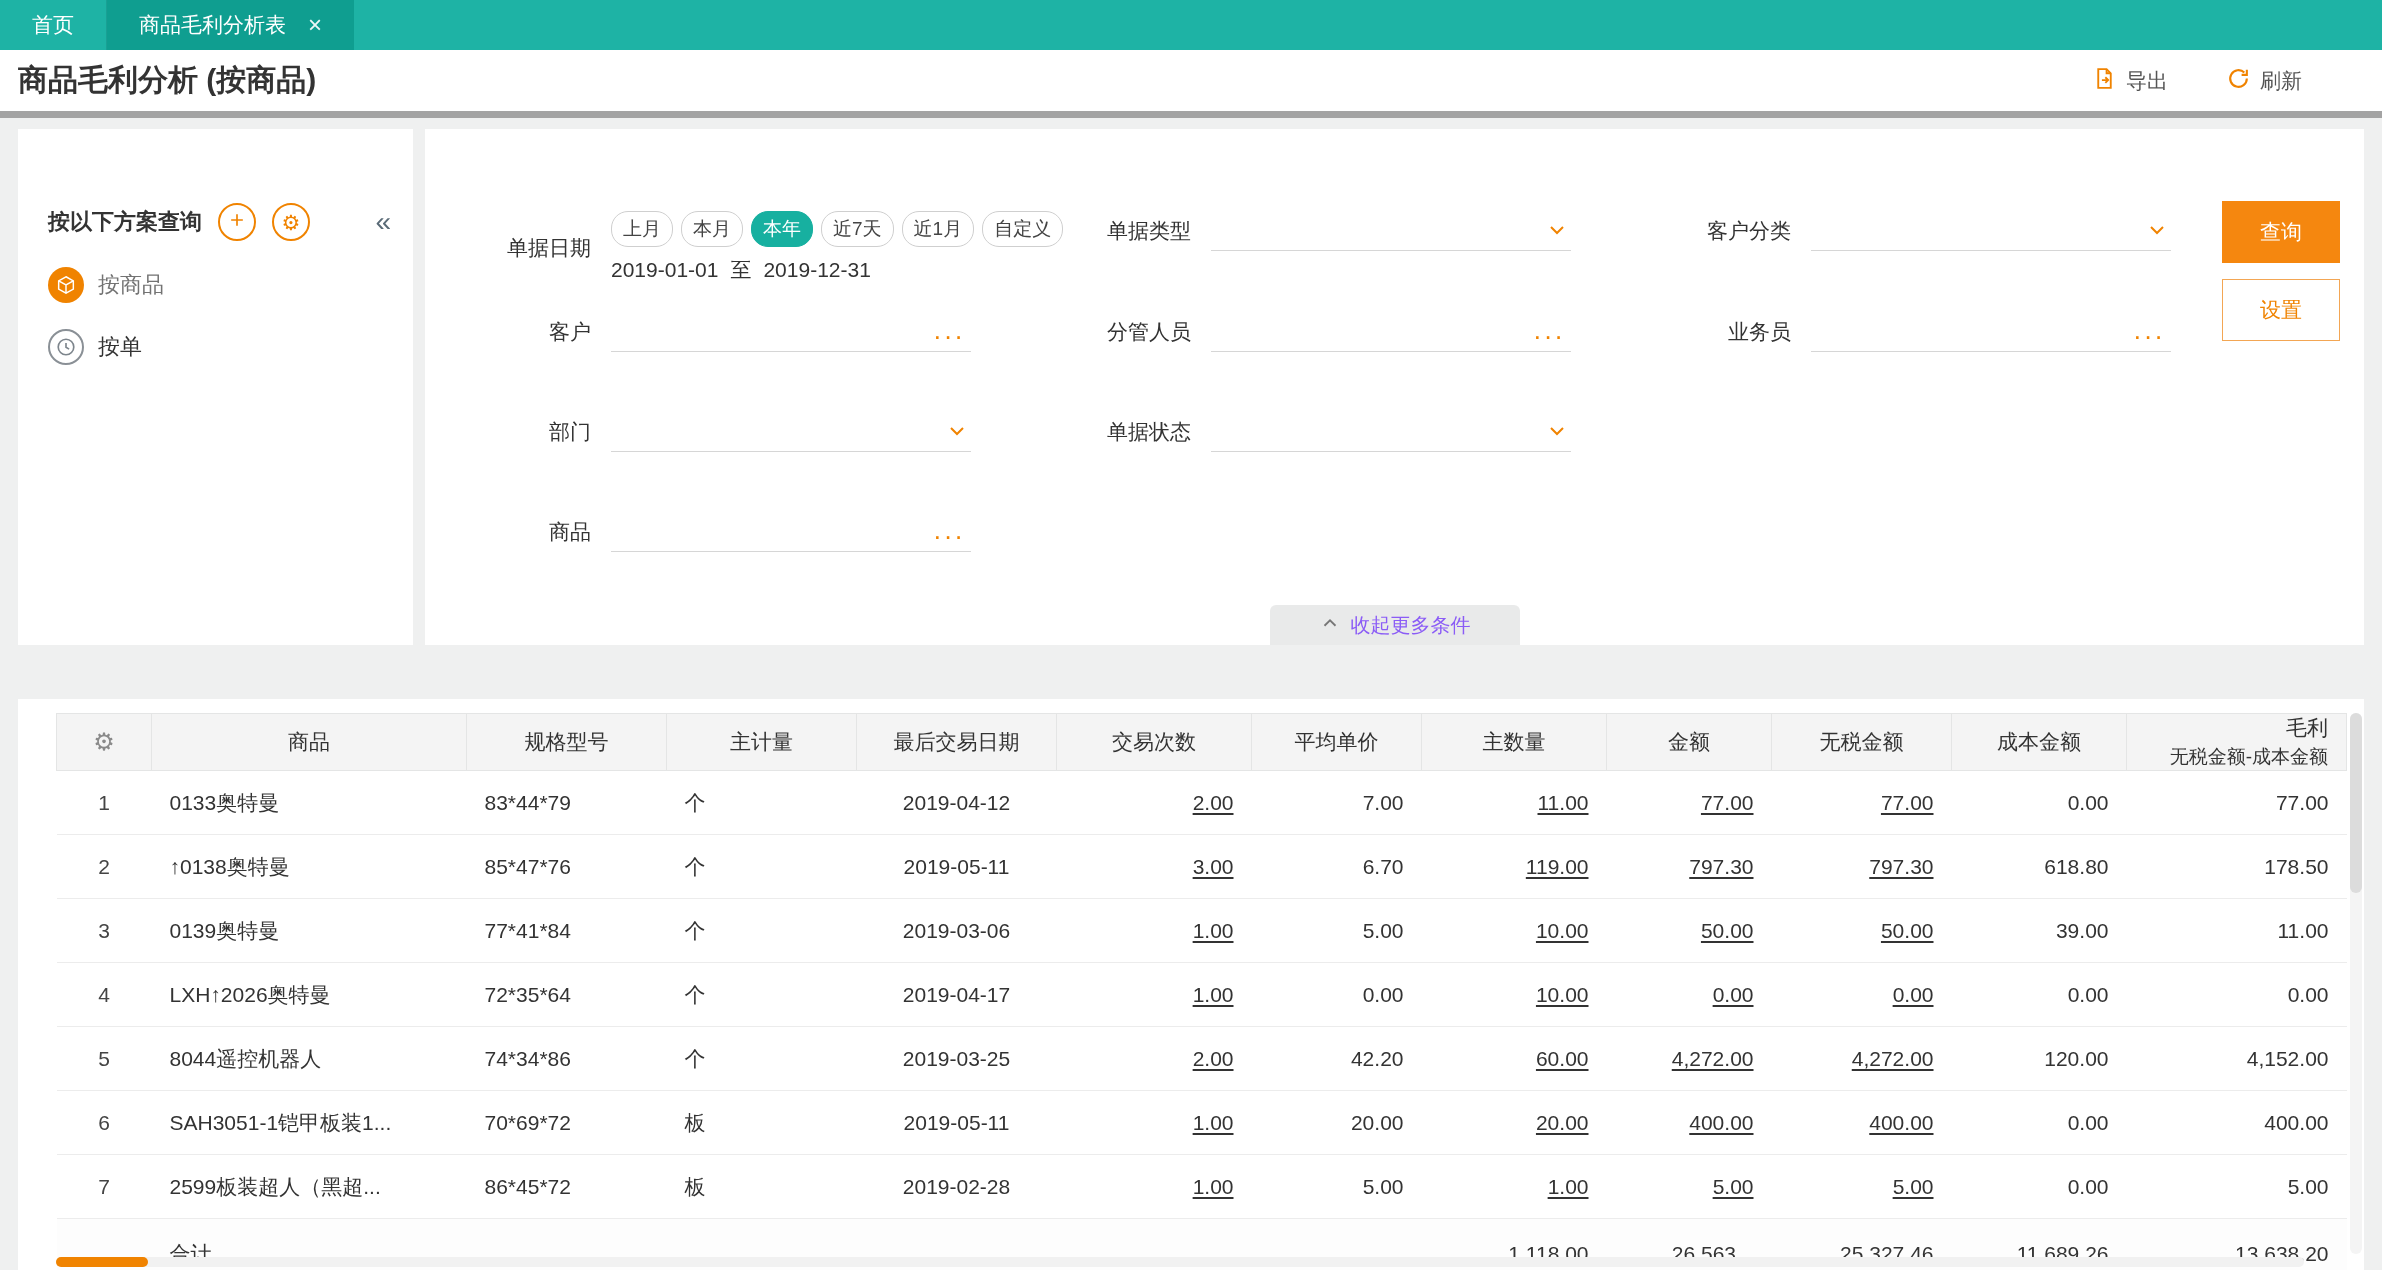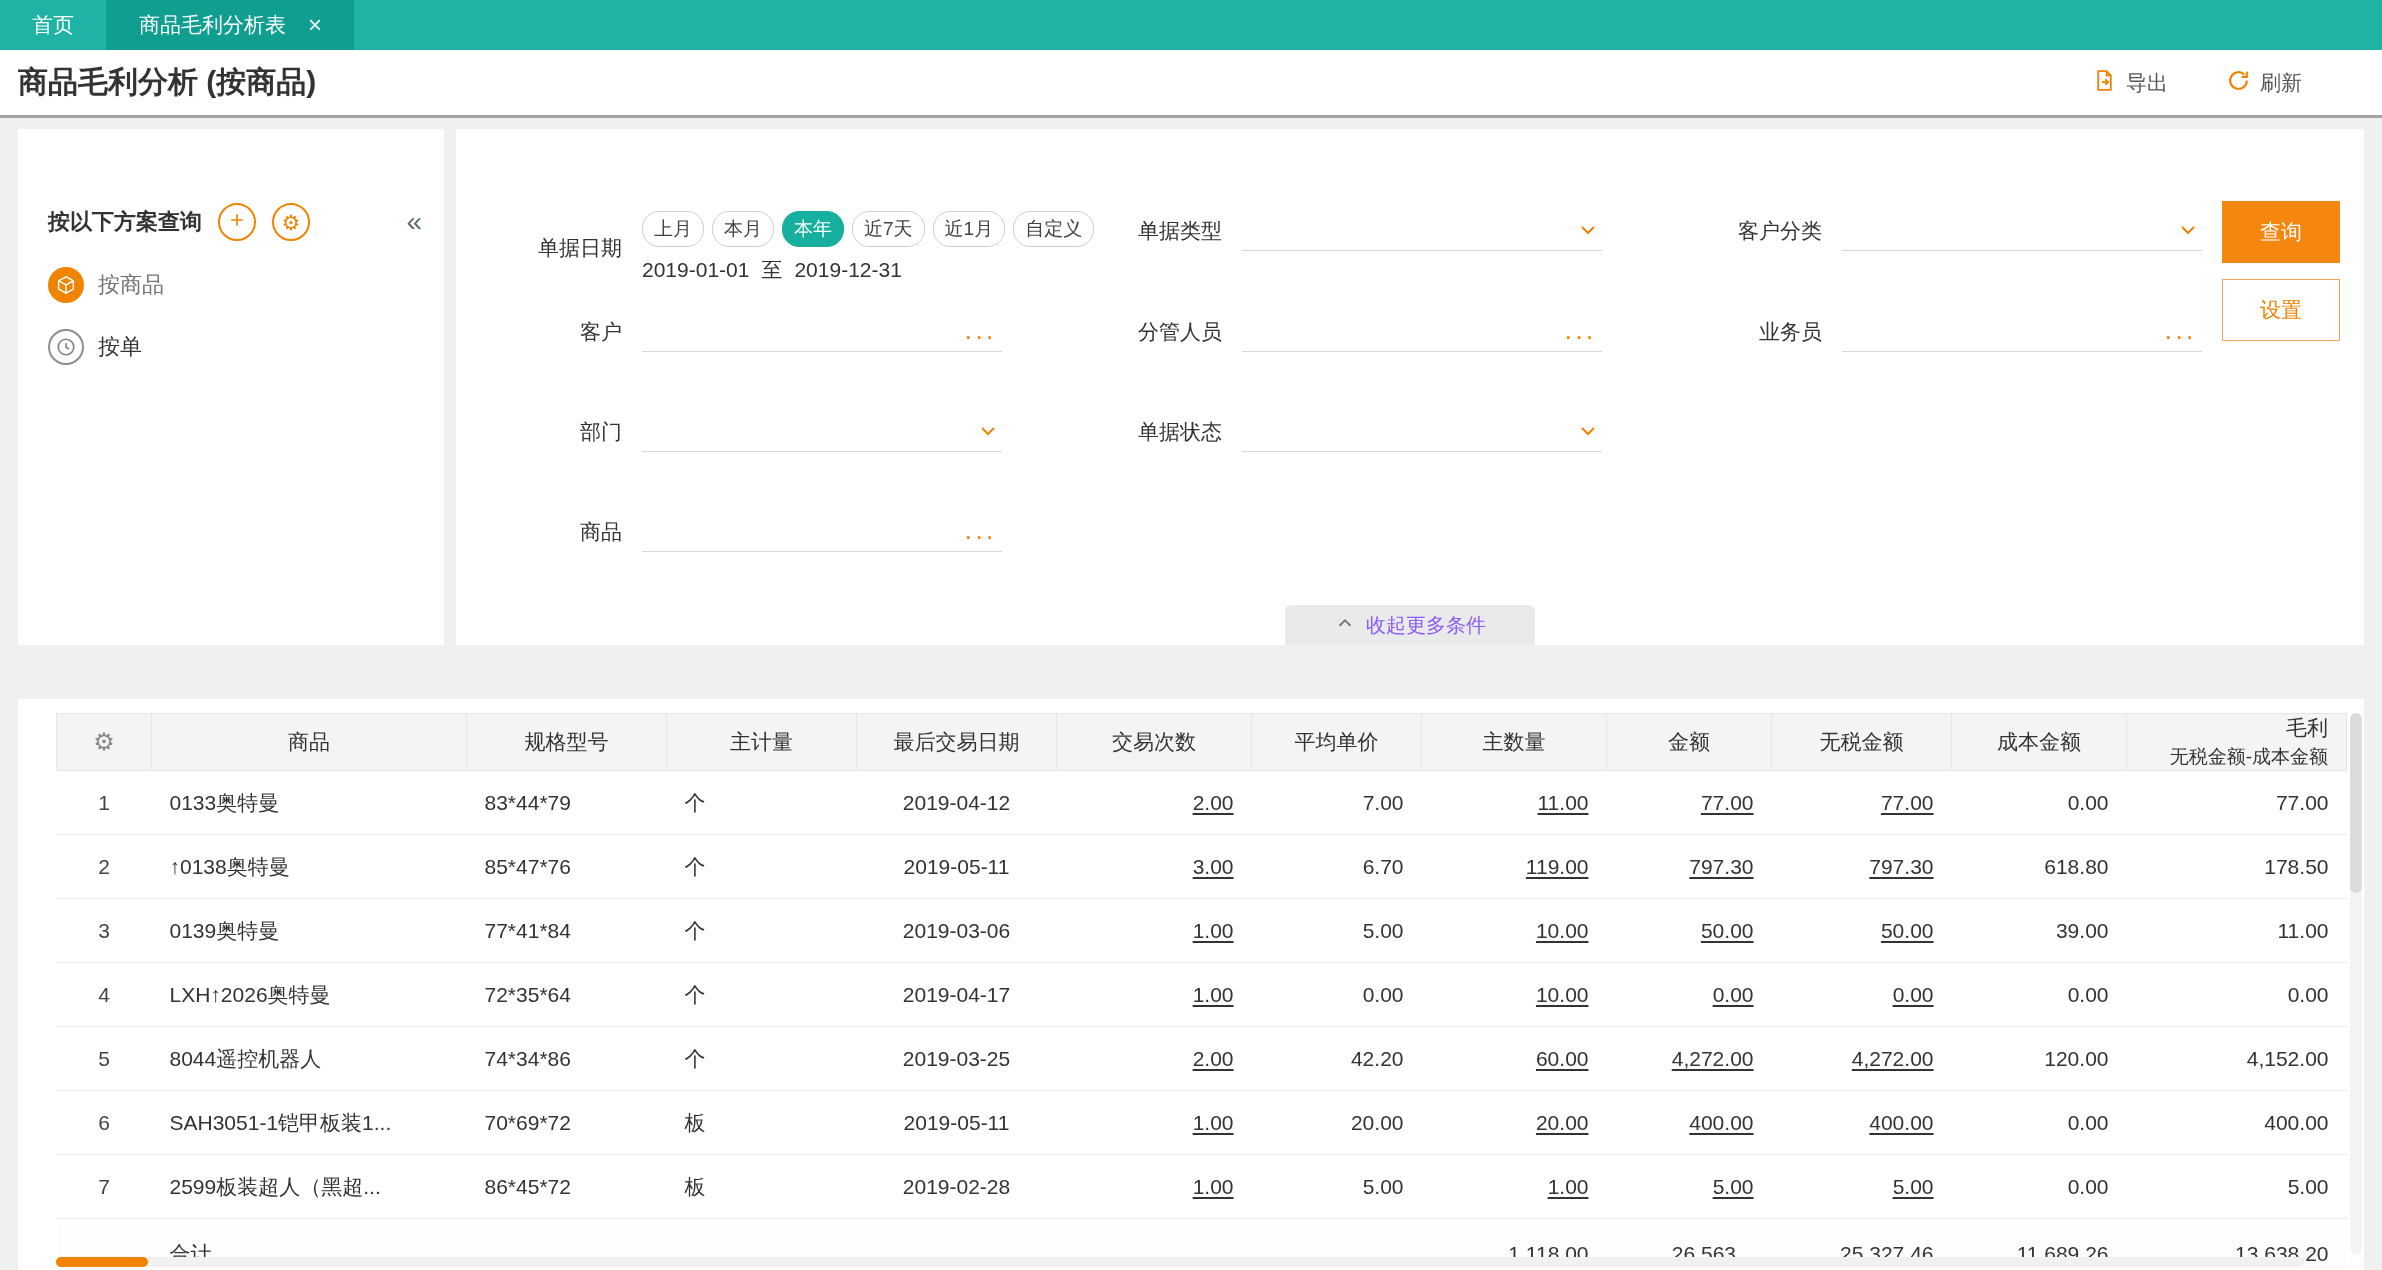--- a/index.html
+++ b/index.html
@@ -10,29 +10,29 @@
   }
 
   
   .tabbar { height:50px; background:#1eb3a5; display:flex; align-items:stretch; }
   .tab { display:flex; align-items:center; padding:0 32px; color:#fff; font-size:21px; cursor:pointer; position:relative; }
   .tab.home { border-right:1px solid rgba(0,0,0,0.10); }
   .tab.active { background:#0f9e90; }
   .tab .close { margin-left:22px; font-size:24px; line-height:1; opacity:.92; }
 
   
-  .page-header { height:68px; background:#fff; display:flex; align-items:center; padding:0 80px 0 18px; border-bottom:3px solid #a3a3a3; }
+  .page-header { height:68px; background:#fff; display:flex; align-items:center; padding:0 80px 0 18px; border-bottom:7px solid #a3a3a3; }
   .page-title { font-size:30px; font-weight:600; color:#333; }
   .header-actions { margin-left:auto; display:flex; gap:58px; }
   .action { display:flex; align-items:center; gap:9px; font-size:21px; color:#555; cursor:pointer; }
   .action svg { width:25px; height:25px; }
 
   
   .content-row { display:flex; gap:12px; margin:11px 18px 0; height:516px; }
-  .sidebar { width:426px; background:#fff; padding:74px 22px 0 30px; flex:none; }
+  .sidebar { width:395px; background:#fff; padding:74px 22px 0 30px; flex:none; }
   .sidebar-head { display:flex; align-items:center; gap:16px; }
   .sidebar-title { font-size:22px; font-weight:700; color:#333; white-space:nowrap; }
   .circle-btn { width:38px; height:38px; border:2px solid #f08300; border-radius:50%; color:#f08300;
                 display:flex; align-items:center; justify-content:center; cursor:pointer; flex:none; }
   .circle-btn svg { width:20px; height:20px; }
   .circle-btn.gear { font-size:21px; line-height:1; }
   .sidebar-collapse { margin-left:auto; font-size:28px; color:#5a6b77; cursor:pointer; line-height:1; }
   .scheme-item { display:flex; align-items:center; gap:14px; margin-top:26px; font-size:22px; color:#333; cursor:pointer; }
   .scheme-item:first-of-type { margin-top:38px; }
   .scheme-icon { width:36px; height:36px; border-radius:50%; display:flex; align-items:center; justify-content:center; flex:none; }

